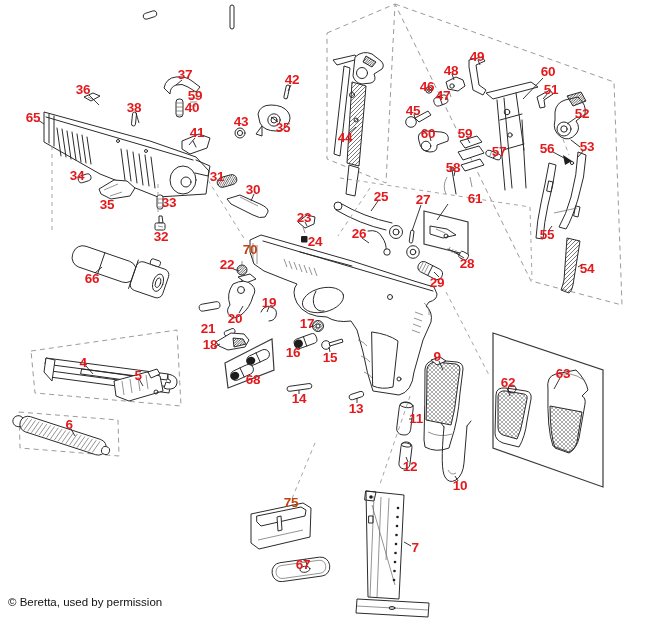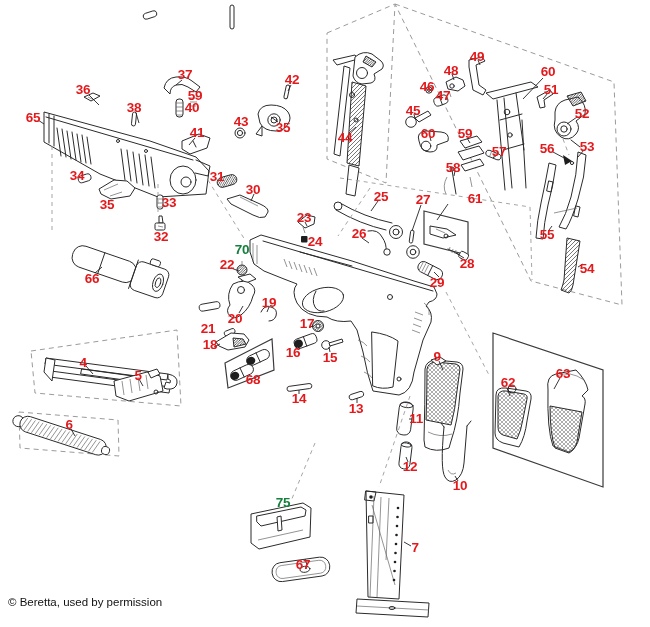--- a/index.html
+++ b/index.html
@@ -15,21 +15,21 @@
   .hatchf{fill:url(#hatch);stroke:var(--ink);stroke-width:1;}
   .xhatchf{fill:url(#xhatch);stroke:var(--ink);stroke-width:1;}
   .knurlf{fill:url(#knurl);stroke:var(--ink);stroke-width:1;}
   .dashbox{fill:none;stroke:#9b9b9b;stroke-width:1;stroke-dasharray:5 4;}
   .solidbox{fill:none;stroke:#3a3a3a;stroke-width:1.2;}
   .leader{stroke:#222;stroke-width:.9;}
   .dashline{stroke:#9b9b9b;stroke-width:.9;stroke-dasharray:4 4;}
   #labels{position:absolute;left:0;top:0;width:100%;height:100%;pointer-events:none;}
   .lbl{position:absolute;transform:translate(-50%,-50%);font-weight:bold;
        font-size:13.5px;color:var(--red);letter-spacing:-0.3px;}
-  .lbl-black{color:#15803d;}
+  .lbl-black{color:#c2410c;margin-left:8px;}
   #caption{position:absolute;left:8px;top:596px;font-size:11.5px;color:#111;}
 </style>
 </head>
 <body>
 
 <div id="stage">
 <svg id="art" width="650" height="627" viewBox="0 0 650 627">
   <defs>
     <pattern id="xhatch" width="4" height="4" patternUnits="userSpaceOnUse">
       <path d="M0,4 L4,0 M0,0 L4,4" stroke="#777" stroke-width=".6"></path>

